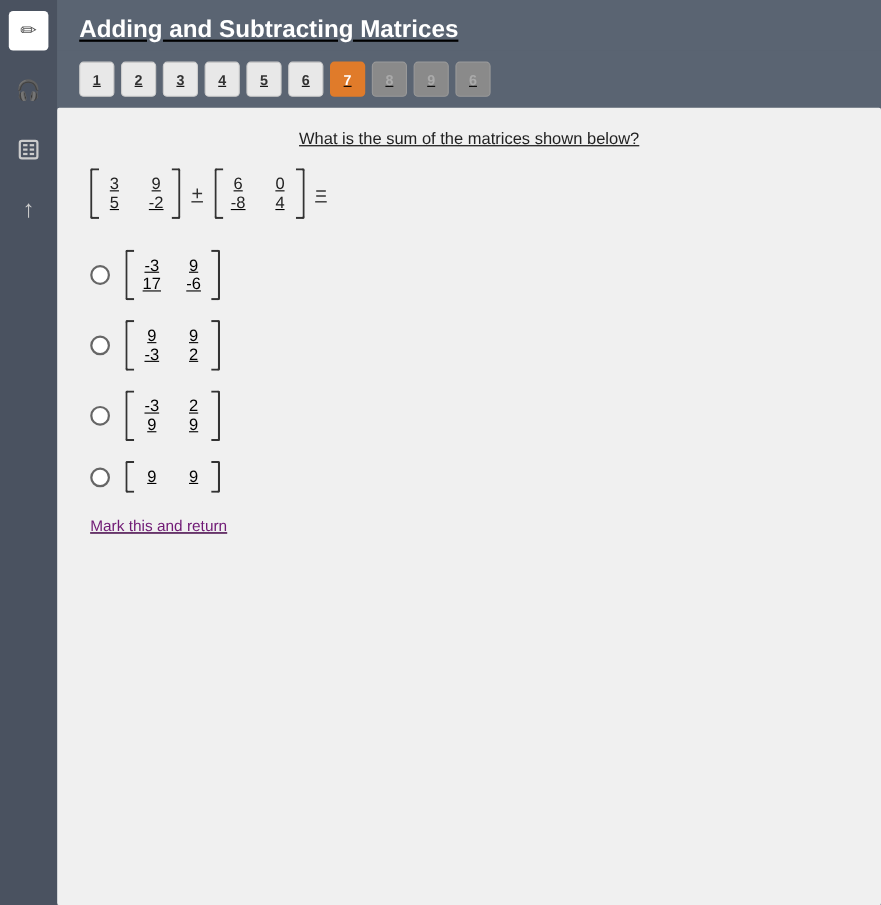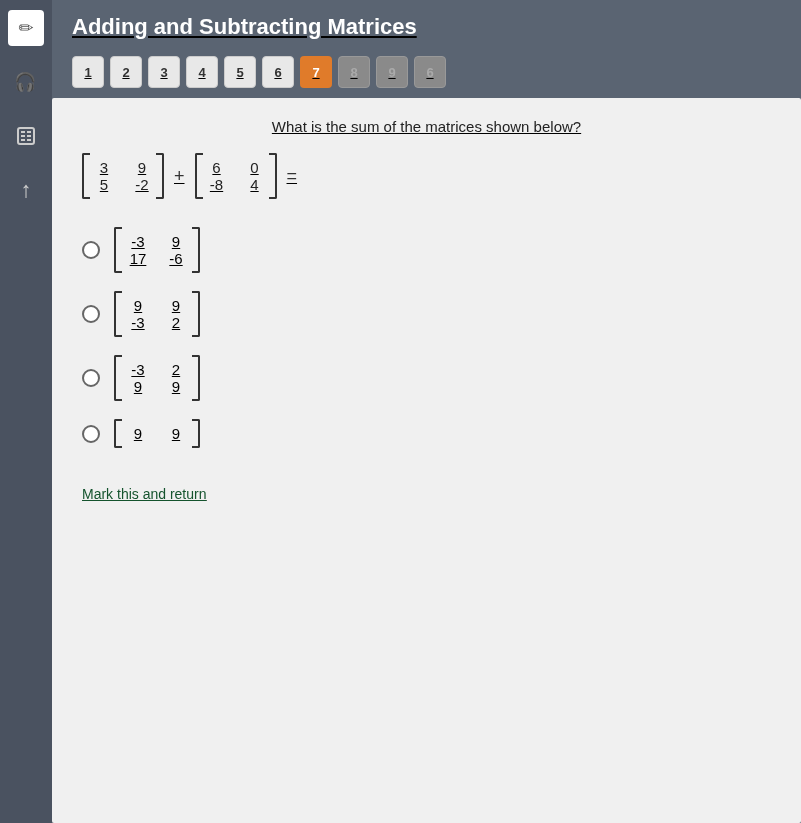--- a/index.html
+++ b/index.html
@@ -225,22 +225,22 @@
       border-radius: 2px 0 0 2px;
     }
 
     .option-matrix::after {
       right: 0;
       border-left: none;
       border-radius: 0 2px 2px 0;
     }
 
     .mark-return {
-      margin-top: 38px;
-      color: #14532d;
+      margin-top: 22px;
+      color: #701a75;
       font-size: 14px;
       text-decoration: underline;
       cursor: pointer;
     }
 
     .plus-sign {
       font-size: 18px;
       color: #333;
     }
 

